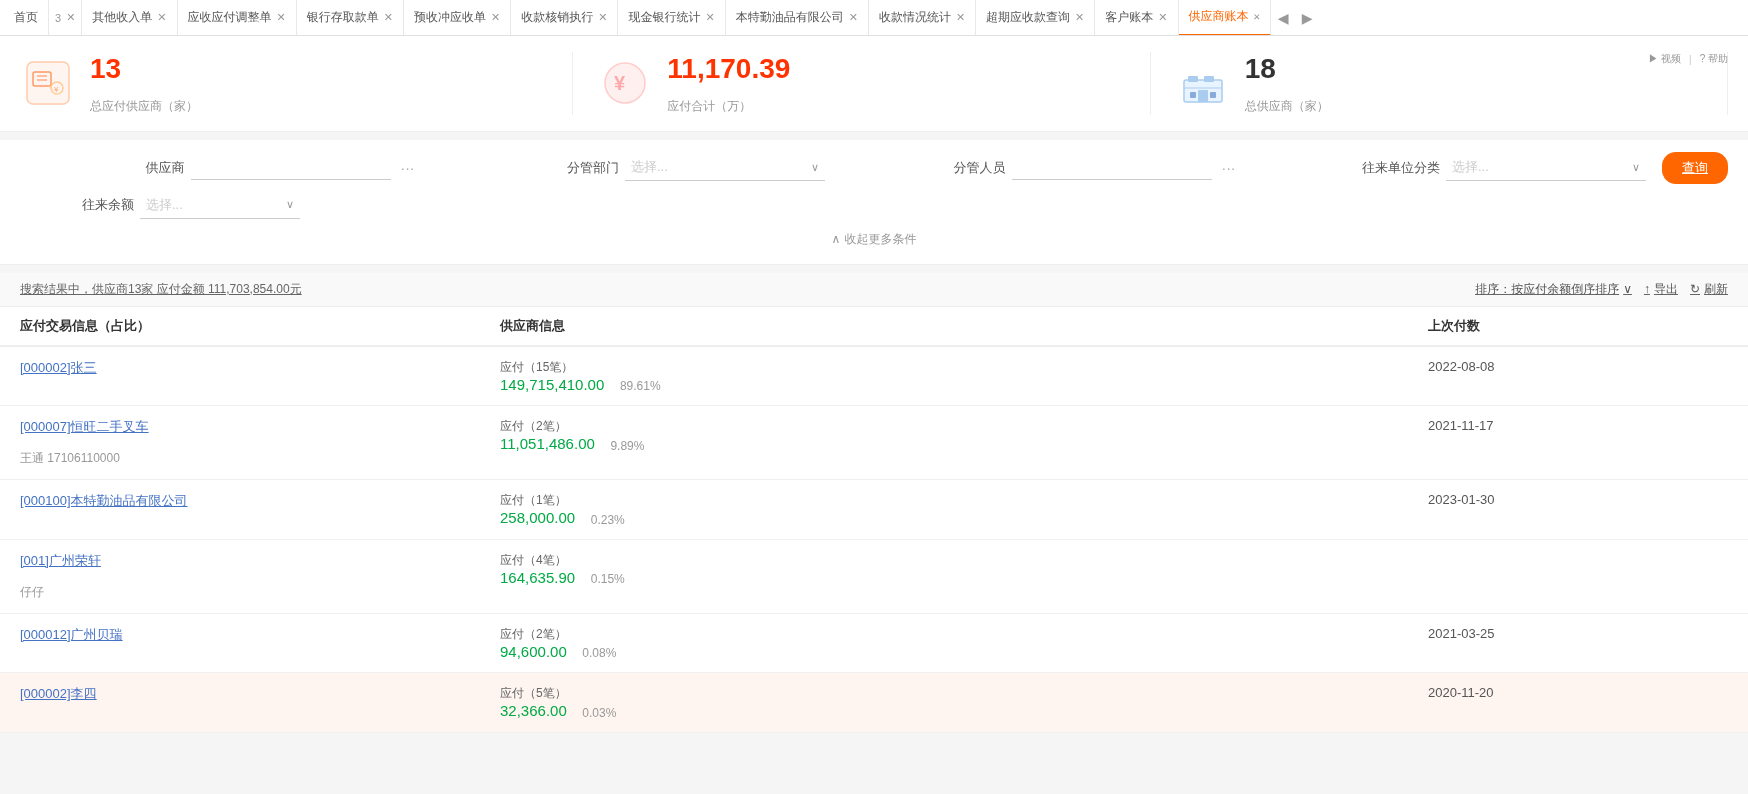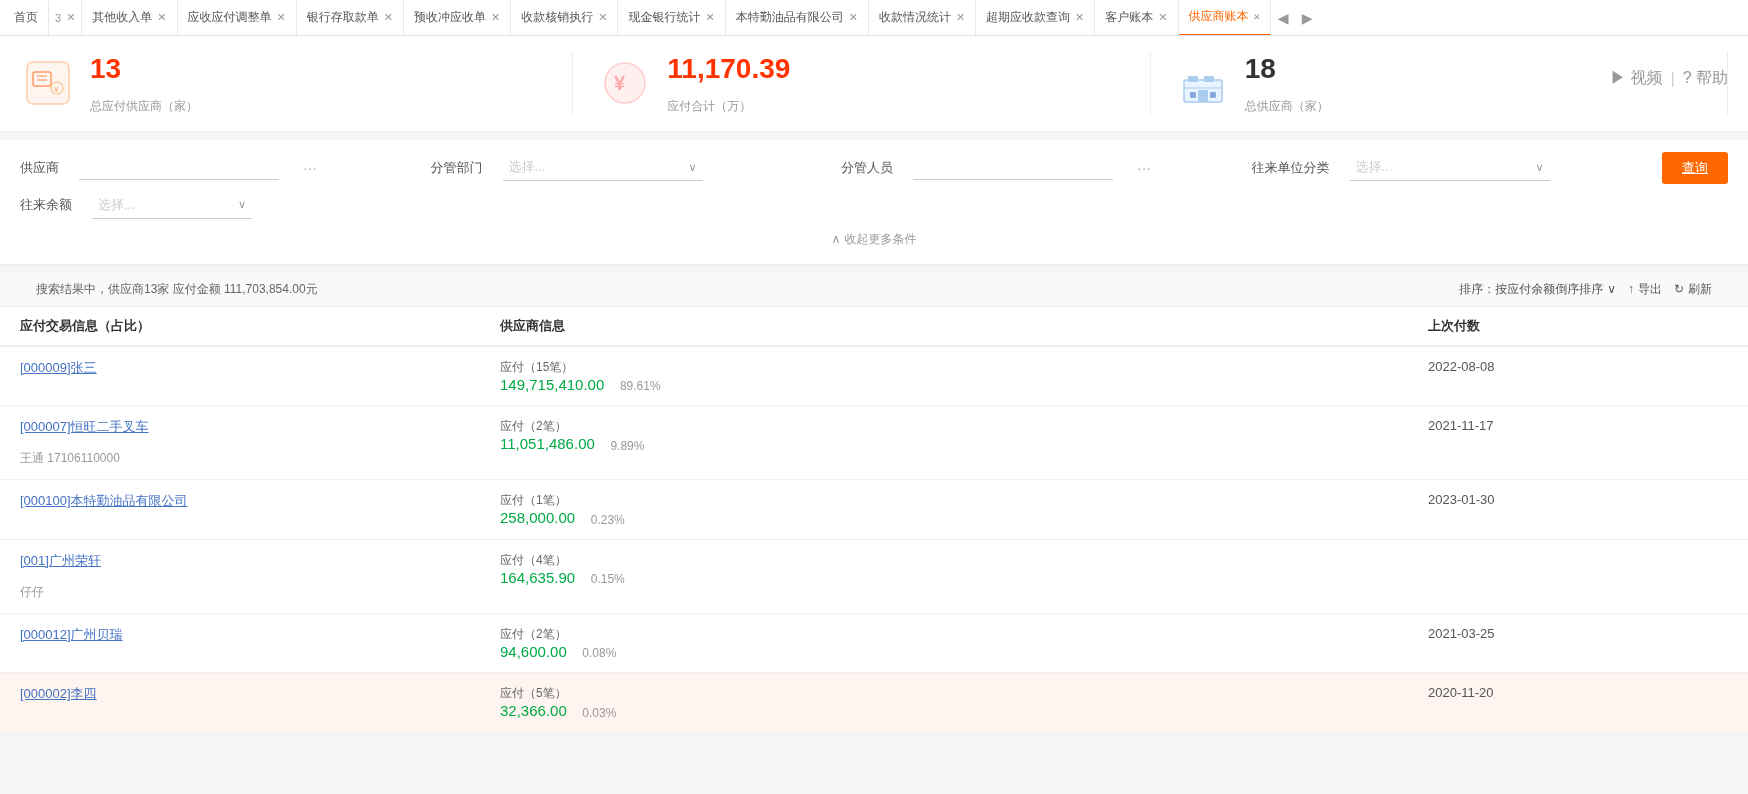--- a/index.html
+++ b/index.html
@@ -71,24 +71,23 @@
     .summary-icon svg { width: 50px; height: 50px; }
     .summary-info { display: flex; flex-direction: column; }
     .summary-number { font-size: 28px; font-weight: bold; color: #ff3300; line-height: 1.2; }
     .summary-label { font-size: 12px; color: #999; margin-top: 12px; }
     .top-right-links {
       position: absolute;
       right: 20px;
       top: 16px;
       display: flex;
       align-items: center;
-      font-size: 16px;
+      font-size: 10px;
       color: #999;
       gap: 8px;
-      margin-top: 16px;
     }
     .top-right-links span { cursor: pointer; }
     .separator { color: #ccc; }
 
     
     .filter-area {
       background: #fff;
       padding: 12px 20px;
       border-bottom: 1px solid #eee;
       margin-top: 8px;
@@ -96,22 +95,23 @@
     .filter-row {
       display: flex;
       align-items: center;
       gap: 16px;
       margin-bottom: 8px;
     }
     .filter-row:last-child { margin-bottom: 0; }
     .filter-item {
       display: flex;
       align-items: center;
-      gap: 20px;
+      gap: 6px;
       flex: 1;
+      justify-content: flex-end;
     }
     .filter-label { font-size: 13px; color: #555; white-space: nowrap; }
     .filter-input {
       flex: 1;
       border: none;
       border-bottom: 1px solid #ccc;
       padding: 4px 6px;
       font-size: 13px;
       outline: none;
       color: #333;
@@ -127,21 +127,21 @@
       position: relative;
     }
     .filter-select-text { flex: 1; color: #ccc; font-size: 13px; }
     .filter-select-arrow { color: #999; font-size: 11px; }
     .filter-dots { color: #aaa; font-size: 14px; margin-left: 4px; cursor: pointer; }
     .search-btn {
       background: #ff6600;
       color: #fff;
       border: none;
       padding: 7px 20px;
-      border-radius: 3px;
+      border-radius: 14px;
       cursor: pointer;
       font-size: 13px;
       flex-shrink: 0;
       text-decoration: underline;
     }
     .collapse-btn {
       display: flex;
       align-items: center;
       justify-content: center;
       margin: 4px auto;
@@ -150,26 +150,27 @@
       font-size: 12px;
       gap: 4px;
       width: 120px;
     }
 
     
     .results-bar {
       display: flex;
       align-items: center;
       justify-content: space-between;
-      padding: 8px 36px;
+      padding: 8px 20px;
       background: #f9f9f9;
       border-bottom: 1px solid #eee;
       font-size: 12px;
       color: #666;
       margin-top: 8px;
+      text-decoration: underline;
     }
     .results-right {
       display: flex;
       align-items: center;
       gap: 12px;
     }
     .sort-select {
       display: flex;
       align-items: center;
       gap: 4px;
@@ -413,21 +414,21 @@
 
 <div class="main-content">
   <div class="table-header">
     <span>应付交易信息（占比）</span>
     <span>供应商信息</span>
     <span>上次付数</span>
   </div>
 
   <div class="table-row">
     <div>
-      <div class="supplier-link">[000009]张三</div>
+      <div class="supplier-link">[000002]张三</div>
     </div>
     <div>
       <div class="payable-label">应付（15笔）</div>
       <div>
         <span class="payable-amount">149,715,410.00</span>
         <span class="payable-percent">89.61%</span>
       </div>
     </div>
     <div>
       <span class="last-pay-date">2022-08-08</span>

